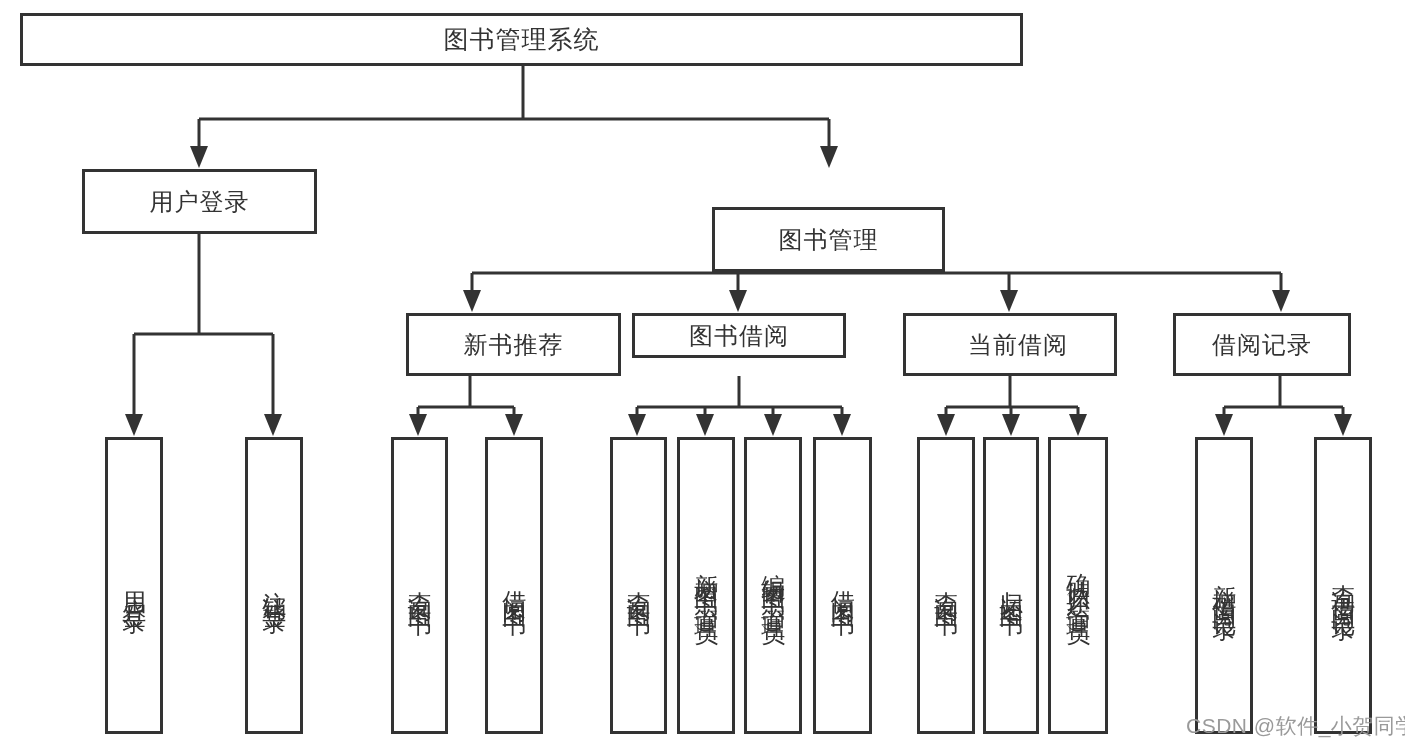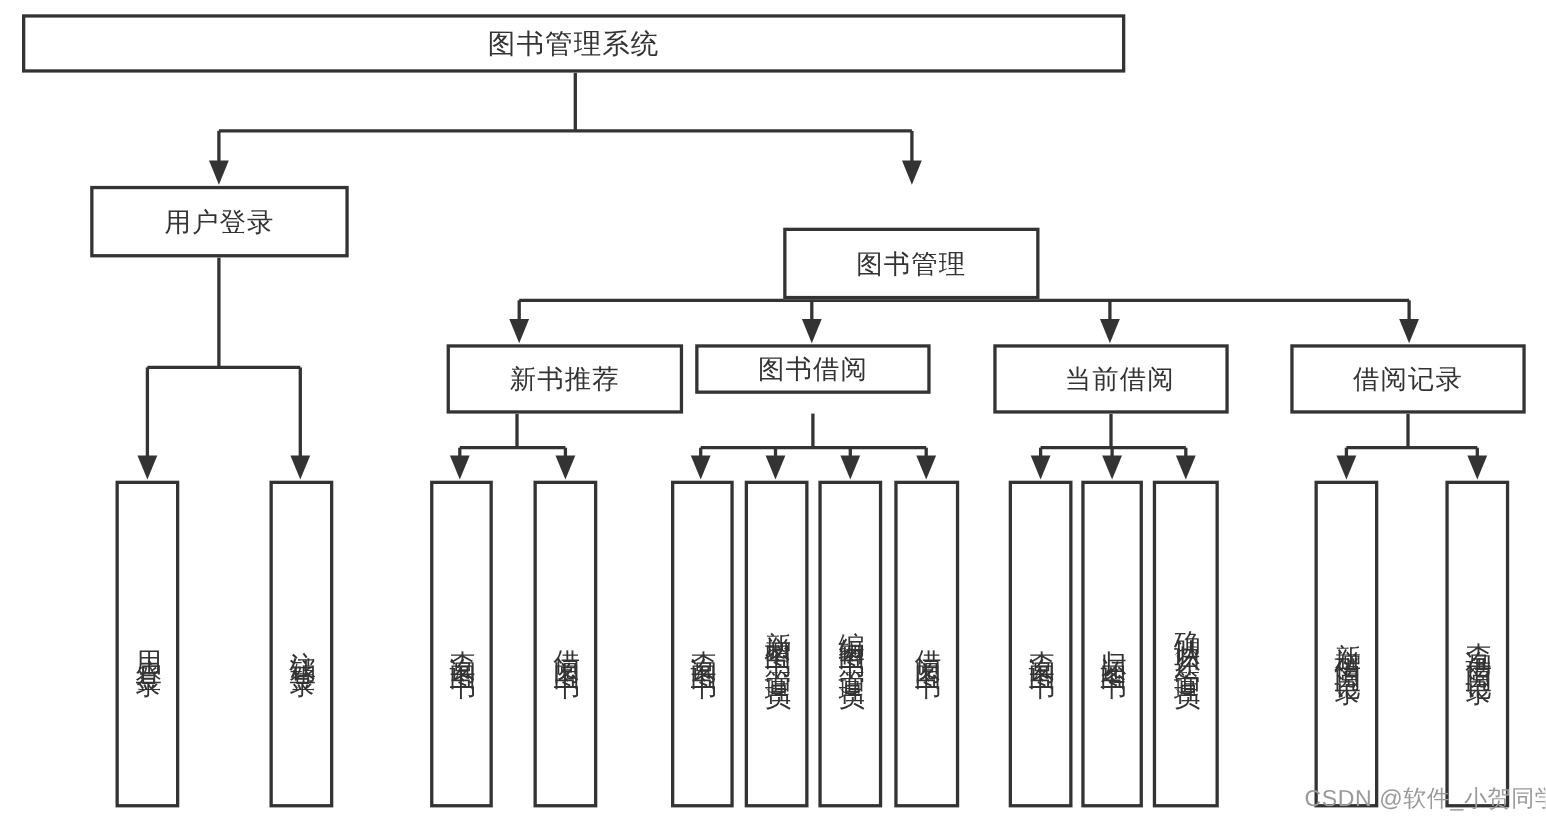--- a/index.html
+++ b/index.html
@@ -123,21 +123,21 @@
   </svg>
 
   <div class="node h-node root-node" style="left:20px; top:13px; width:1003px; height:53px;">图书管理系统</div>
 
   <div class="node h-node" style="left:82px; top:169px; width:235px; height:65px;">用户登录</div>
   <div class="node h-node" style="left:712px; top:169px; width:233px; height:65px;margin-top:38px;">图书管理</div>
 
   <div class="node h-node" style="left:363px; top:313px; width:215px; height:63px;margin-left:43px;">新书推荐</div>
   <div class="node h-node" style="left:632px; top:313px; width:214px; height:45px;">图书借阅</div>
   <div class="node h-node" style="left:903px; top:313px; width:214px; height:63px;padding-left:16px;">当前借阅</div>
-  <div class="node h-node" style="left:1173px; top:313px; width:214px; height:63px;">借阅记录</div>
+  <div class="node h-node" style="left:1173px; top:313px; width:178px; height:63px;">借阅记录</div>
 
   <div class="node v-node" style="left:105px; top:437px; width:58px; height:297px;">
     <span class="vtext">用户登录</span>
   </div>
   <div class="node v-node" style="left:245px; top:437px; width:58px; height:297px;">
     <span class="vtext">注销登录</span>
   </div>
 
   <div class="node v-node" style="left:391px; top:437px; width:57px; height:297px;">
     <span class="vtext">查询图书</span>

